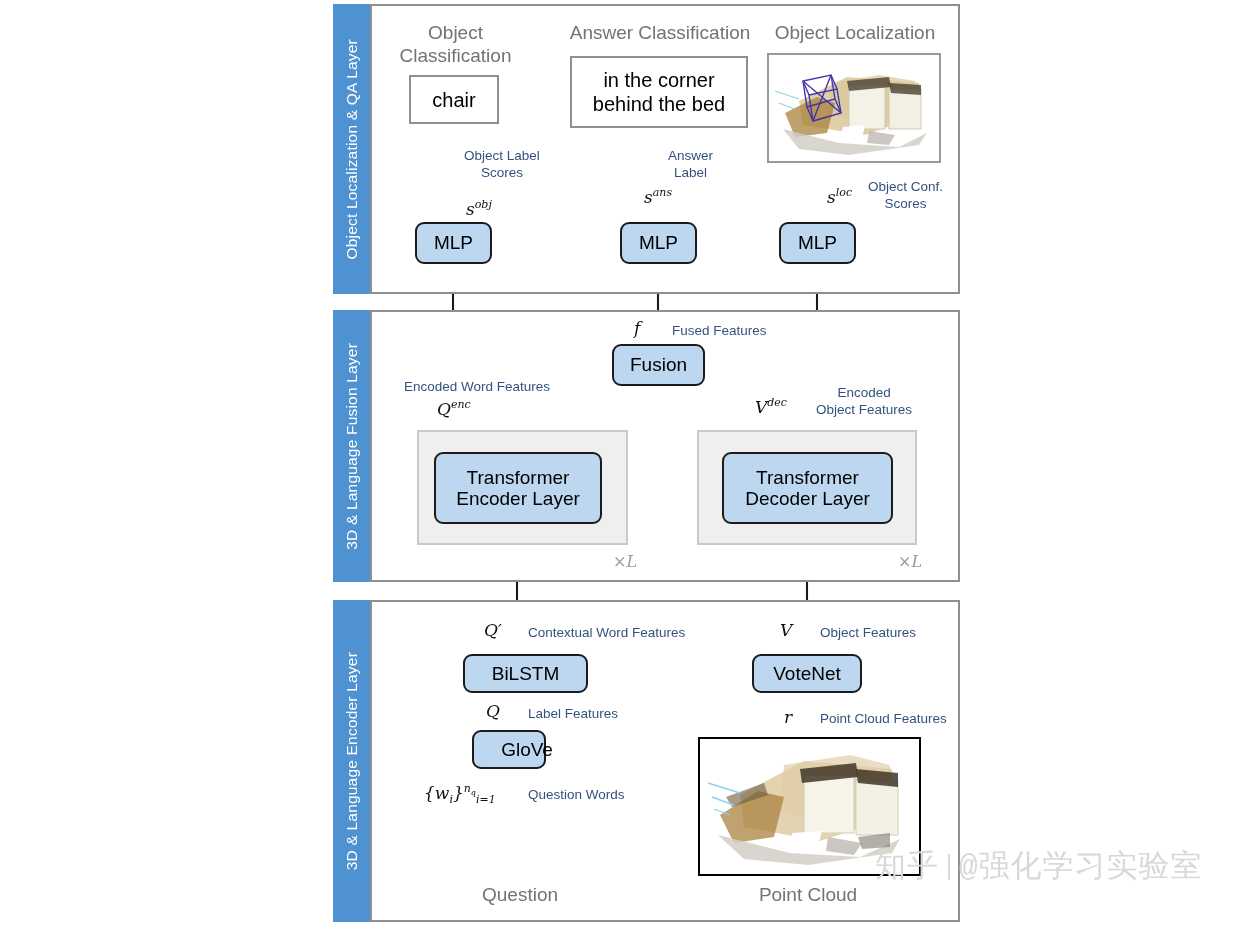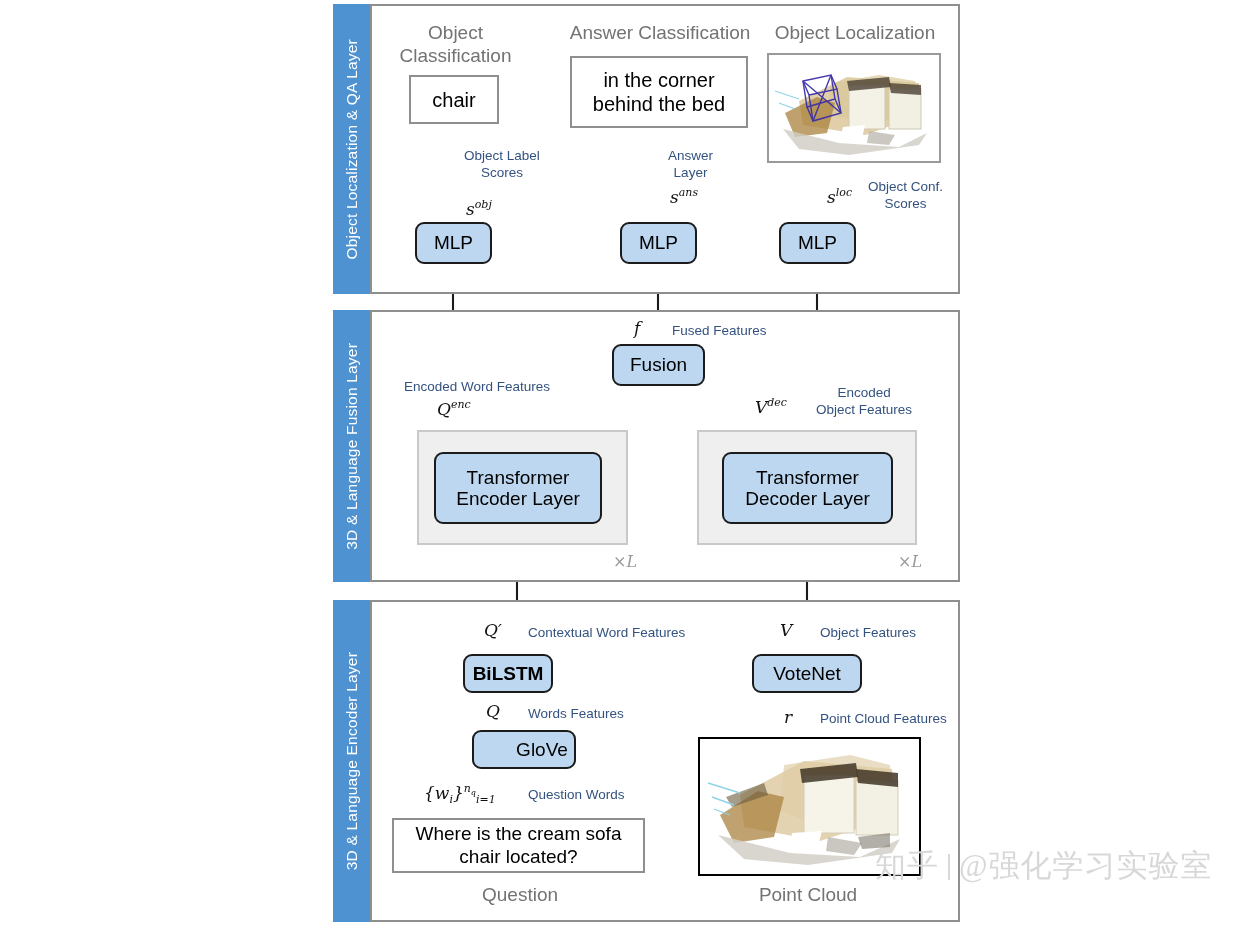--- a/index.html
+++ b/index.html
@@ -42,21 +42,21 @@
   .greysub{position:absolute;color:#9a9a9a;font-family:"DejaVu Serif",serif;
            font-style:italic;font-size:16px;}
 
   
   .pcframe{position:absolute;box-sizing:border-box;background:#ffffff;overflow:hidden;}
   .pc-top{border:2px solid #9a9a9a;}
   .pc-bot{border:2.5px solid #000;}
 
   
   .wm{position:absolute;color:#d8d8d8;font-size:31px;white-space:nowrap;
-      font-family:Liberation Serif, serif;letter-spacing:1px;}
+      font-family:Liberation Mono, monospace;letter-spacing:1px;}
   .wm .bar{display:inline-block;width:2px;height:26px;background:#d8d8d8;
            vertical-align:-4px;margin:0 9px;}
   svg{position:absolute;left:0;top:0;overflow:visible;}
 </style>
 </head>
 <body>
 
 <div id="canvas">
 
   <svg width="1245" height="930">
@@ -157,22 +157,22 @@
     <span>MLP</span>
   </div>
 
   <div class="blabel" style="left:464px;top:147px;">Object Label
 Scores</div>
   <div class="mlabel" style="left:466px;top:186px;margin-top:12px;">
     <span>s</span><sup>obj</sup>
   </div>
 
   <div class="blabel" style="left:668px;top:147px;">Answer
-Layer</div>
-  <div class="mlabel" style="left:670px;top:186px;">
+Label</div>
+  <div class="mlabel" style="left:644px;top:186px;">
     <span>s</span><sup>ans</sup>
   </div>
 
   <div class="blabel" style="left:868px;top:178px;">Object Conf.
 Scores</div>
   <div class="mlabel" style="left:827px;top:186px;">
     <span>s</span><sup>loc</sup>
   </div>
 
   <div class="layerbar" style="left:333px;top:310px;width:37px;height:272px;">
@@ -218,42 +218,38 @@
   <div class="layerbar" style="left:333px;top:600px;width:37px;height:322px;">
     <span>3D &amp; Language Encoder Layer</span>
   </div>
   <div class="panel" style="left:370px;top:600px;width:590px;height:322px;"></div>
 
   <div class="mlabel" style="left:484px;top:620px;">
     <span>Q′</span>
   </div>
   <div class="blabel" style="left:528px;top:624px;">Contextual Word Features</div>
 
-  <div class="node" style="left:463px;top:654px;width:90px;height:39px;font-weight:bold;">
+  <div class="node" style="left:463px;top:654px;width:125px;height:39px;">
     <span>BiLSTM</span>
   </div>
 
   <div class="mlabel" style="left:486px;top:701px;">
     <span>Q</span>
   </div>
-  <div class="blabel" style="left:528px;top:705px;">Words Features</div>
-
-  <div class="node" style="left:472px;top:730px;width:104px;height:39px;padding-left:36px;">
+  <div class="blabel" style="left:528px;top:705px;">Label Features</div>
+
+  <div class="node" style="left:472px;top:730px;width:74px;height:39px;padding-left:36px;">
     <span>GloVe</span>
   </div>
 
   <div class="mlabel" style="left:424px;top:782px;">
     {w<sub>i</sub>}<sup>n<sub style="font-size:8px">q</sub></sup><sub>i=1</sub>
   </div>
   <div class="blabel" style="left:528px;top:786px;">Question Words</div>
 
-  <div class="plainbox" style="left:392px;top:818px;width:253px;height:55px;white-space:pre-line;font-size:19px;">
-    <span>Where is the cream sofa
-chair located?</span>
-  </div>
   <div class="title" style="left:430px;top:884px;width:180px;">Question</div>
 
   <div class="mlabel" style="left:780px;top:620px;">
     <span>V</span>
   </div>
   <div class="blabel" style="left:820px;top:624px;">Object Features</div>
 
   <div class="node" style="left:752px;top:654px;width:110px;height:39px;">
     <span>VoteNet</span>
   </div>

